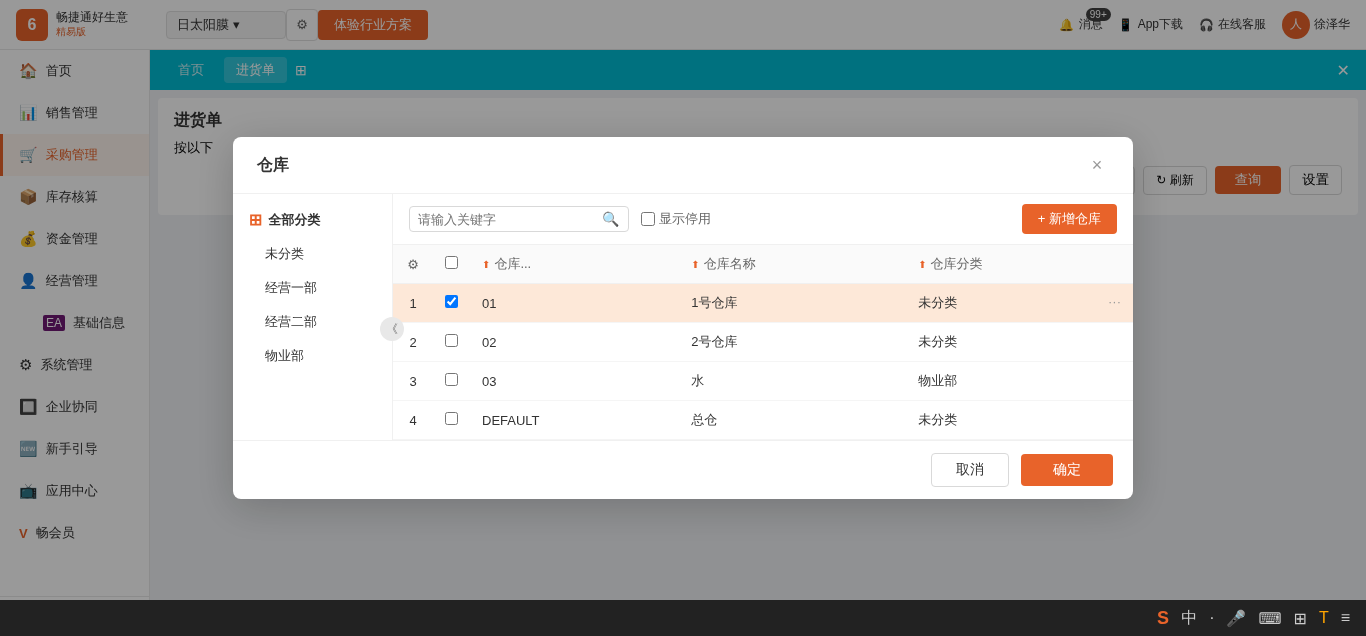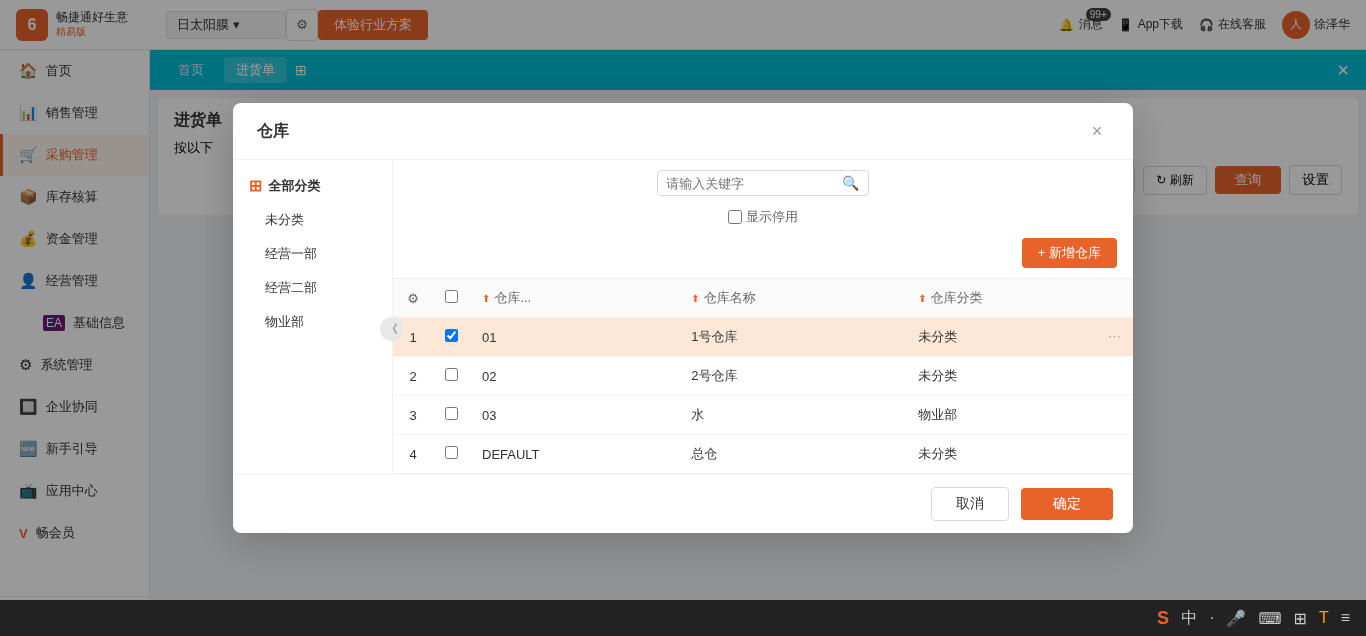--- a/index.html
+++ b/index.html
@@ -221,21 +221,20 @@
     
     .right-panel {
       flex: 1;
       display: flex; flex-direction: column;
       overflow: hidden;
     }
     .right-toolbar {
       display: flex; align-items: center;
       padding: 10px 16px; gap: 12px;
       border-bottom: 1px solid #f0f0f0;
-      flex-direction: column;
     }
     .search-box {
       display: flex; align-items: center;
       border: 1px solid #d9d9d9; border-radius: 4px;
       padding: 4px 8px; background: white;
       flex: 1; max-width: 220px;
     }
     .search-input {
       border: none; outline: none; font-size: 13px;
       width: 100%; background: transparent;

